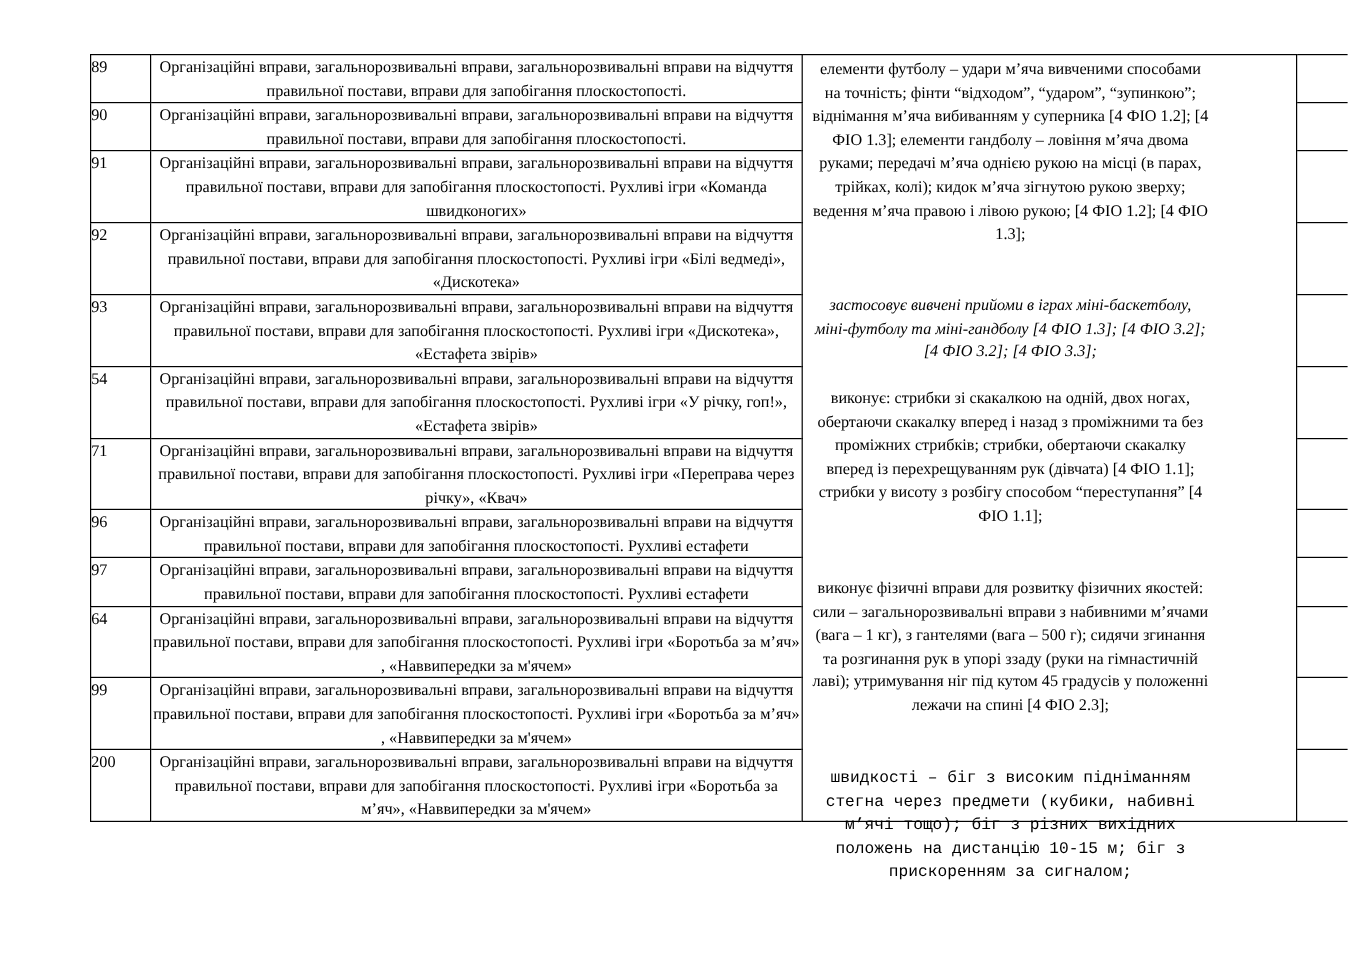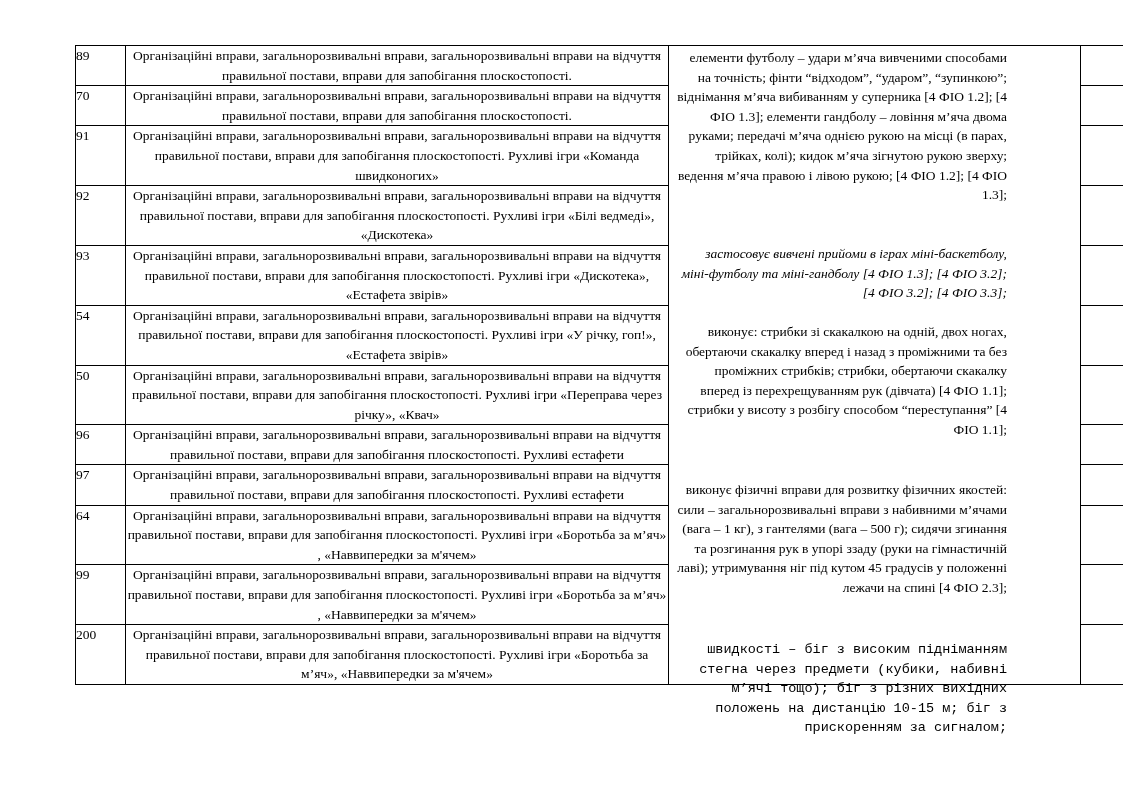--- a/index.html
+++ b/index.html
@@ -80,21 +80,21 @@
     height: 692px;
     padding: 0;
     pointer-events: none;
   }
   .right-flow .blk {
     position: absolute;
     left: 8px;
     width: 330px;
     font-size: 13.5px;
     line-height: 19.6px;
-    text-align: right;
+    text-align: center;
   }
   .blk-1 { top: 2px;   }
   .blk-2 { top: 198px; font-style: italic; }
   .blk-3 { top: 276px; }
   .blk-4 { top: 434px; }
   .blk-5 { top: 594px; font-family: Liberation Mono, monospace; }
 </style>
 </head>
 <body>
 
@@ -118,21 +118,21 @@
             <div class="blk blk-2">застосовує вивчені прийоми в іграх міні-баскетболу, міні-футболу та міні-гандболу [4 ФІО 1.3]; [4 ФІО 3.2]; [4 ФІО 3.2]; [4 ФІО 3.3];</div>
             <div class="blk blk-3">виконує: стрибки зі скакалкою на одній, двох ногах, обертаючи скакалку вперед і назад з проміжними та без проміжних стрибків; стрибки, обертаючи скакалку вперед із перехрещуванням рук (дівчата) [4 ФІО 1.1]; стрибки у висоту з розбігу способом “переступання” [4 ФІО 1.1];</div>
             <div class="blk blk-4">виконує фізичні вправи для розвитку фізичних якостей: сили – загальнорозвивальні вправи з набивними м’ячами (вага – 1 кг), з гантелями (вага – 500 г); сидячи згинання та розгинання рук в упорі ззаду (руки на гімнастичній лаві); утримування ніг під кутом 45 градусів у положенні лежачи на спині [4 ФІО 2.3];</div>
             <div class="blk blk-5">швидкості – біг з високим підніманням стегна через предмети (кубики, набивні м’ячі тощо); біг з різних вихідних положень на дистанцію 10-15 м; біг з прискоренням за сигналом;</div>
           </div>
         </td>
         <td class="last-cell"></td>
       </tr>
 
       <tr>
-        <td class="num-cell">70</td>
+        <td class="num-cell">90</td>
         <td class="main-cell">Організаційні вправи, загальнорозвивальні вправи, загальнорозвивальні вправи на відчуття правильної постави, вправи для запобігання плоскостопості.</td>
         <td class="last-cell"></td>
       </tr>
 
       <tr>
         <td class="num-cell">91</td>
         <td class="main-cell">Організаційні вправи, загальнорозвивальні вправи, загальнорозвивальні вправи на відчуття правильної постави, вправи для запобігання плоскостопості. Рухливі ігри «Команда швидконогих»</td>
         <td class="last-cell"></td>
       </tr>
 
@@ -148,21 +148,21 @@
         <td class="last-cell"></td>
       </tr>
 
       <tr>
         <td class="num-cell">54</td>
         <td class="main-cell">Організаційні вправи, загальнорозвивальні вправи, загальнорозвивальні вправи на відчуття правильної постави, вправи для запобігання плоскостопості. Рухливі ігри «У річку, гоп!», «Естафета звірів»</td>
         <td class="last-cell"></td>
       </tr>
 
       <tr>
-        <td class="num-cell">50</td>
+        <td class="num-cell">71</td>
         <td class="main-cell">Організаційні вправи, загальнорозвивальні вправи, загальнорозвивальні вправи на відчуття правильної постави, вправи для запобігання плоскостопості. Рухливі ігри «Переправа через річку», «Квач»</td>
         <td class="last-cell"></td>
       </tr>
 
       <tr>
         <td class="num-cell">96</td>
         <td class="main-cell">Організаційні вправи, загальнорозвивальні вправи, загальнорозвивальні вправи на відчуття правильної постави, вправи для запобігання плоскостопості. Рухливі естафети</td>
         <td class="last-cell"></td>
       </tr>
 

